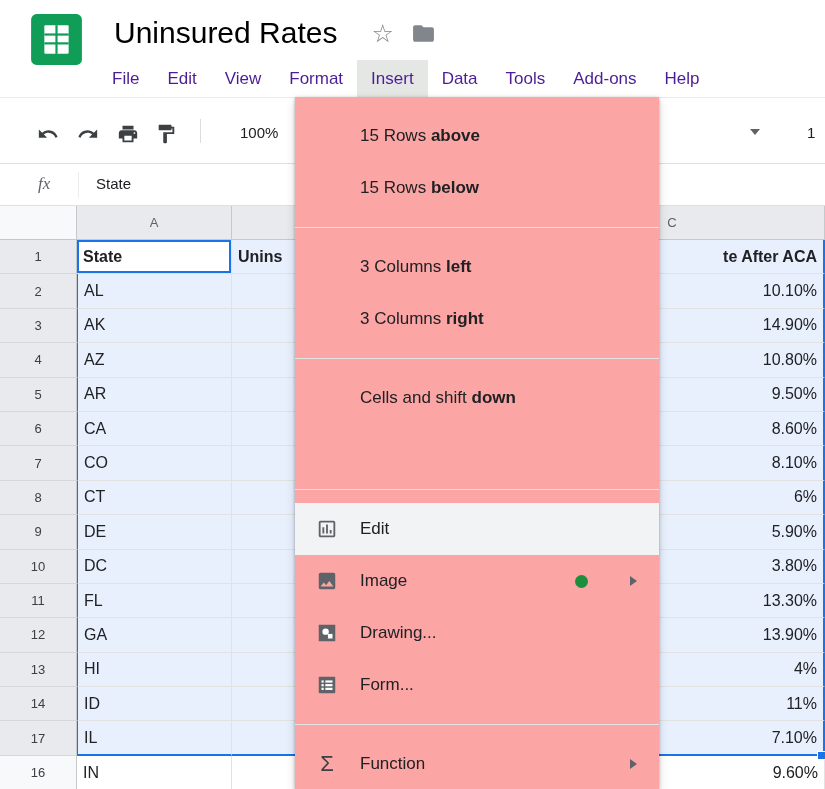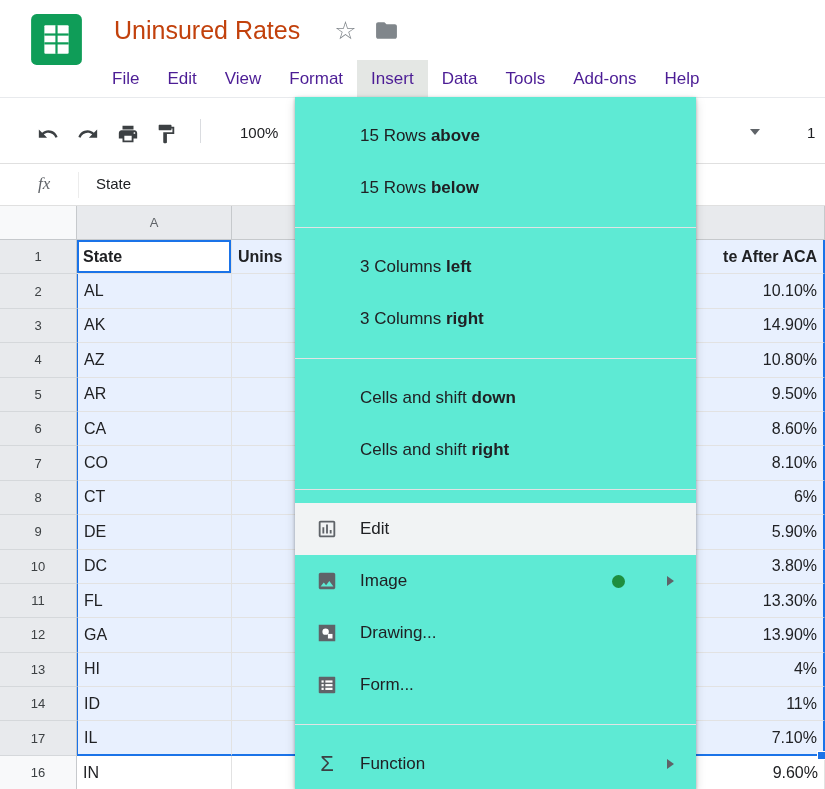--- a/index.html
+++ b/index.html
@@ -3,21 +3,21 @@
 <meta charset="utf-8">
 <style>
   *{box-sizing:border-box;margin:0;padding:0}
   html,body{width:825px;height:789px;overflow:hidden;background:#fff;
     font-family:"Liberation Sans","DejaVu Sans",sans-serif;}
   .screen{position:relative;width:825px;height:789px;background:#fff;overflow:hidden}
 
   
   .sheets-logo{position:absolute;left:30px;top:13px;width:53px;height:53px;cursor:pointer}
   .title-row{position:absolute;left:114px;top:16px;display:flex;align-items:center}
-  .doc-title{font-size:25px;color:#c2410c;white-space:nowrap}
+  .doc-title{font-size:30px;color:#000000;white-space:nowrap}
   .star-icon{font-size:25px;color:#80868b;margin-left:34px;line-height:1;cursor:pointer}
   .folder-icon{width:25px;height:25px;margin-left:17px;cursor:pointer}
   .menubar{position:absolute;left:98px;top:60px;height:37px;display:flex;align-items:stretch}
   .menu-item{display:flex;align-items:center;padding:0 14px;font-size:17px;color:#4c1d95;cursor:pointer}
   .menu-item.active{background:#e4e7e4}
   .top-divider{position:absolute;left:0;top:97px;width:825px;height:1px;background:#e8eaed}
 
   
   .toolbar{position:absolute;left:0;top:98px;width:825px;height:66px;border-bottom:1px solid #e0e0e0;background:#fff}
   .tb-icon{position:absolute;top:25px;width:22px;height:22px;cursor:pointer}
@@ -53,21 +53,21 @@
   .cell.boldcell{font-weight:bold}
   .cell.numcell{justify-content:flex-end}
   .cell.sel-left{border-left:1px solid #1a73e8}
   .cell.sel-right{border-right:2px solid #1a73e8}
   .cell.sel-bottom{border-bottom:2px solid #1a73e8}
   .cell.active-cell{background:#fff;box-shadow:inset 0 0 0 2px #1a73e8}
   .fill-handle{position:absolute;left:817px;top:545px;width:9px;height:9px;background:#1a73e8;
     border:1px solid #fff;z-index:5;cursor:crosshair}
 
   
-  .dropdown{position:absolute;left:295px;top:97px;width:401px;height:692px;background:#5eead4;z-index:10;
+  .dropdown{position:absolute;left:295px;top:97px;width:364px;height:692px;background:#fca5a5;z-index:10;
     padding-top:13px;box-shadow:0 1px 3px rgba(0,0,0,.3),0 4px 10px rgba(0,0,0,.15)}
   .dd-item{display:flex;align-items:center;height:52px;padding:0 22px 0 20px;cursor:pointer}
   .dd-item.highlighted{background:#f1f3f4}
   .dd-icon{width:24px;height:24px;margin-right:21px;flex:none;display:flex;align-items:center;justify-content:center}
   .dd-icon svg{width:22px;height:22px;fill:#5f6368}
   .sigma{font-size:22px;color:#3c4043;line-height:1}
   .dd-text{font-size:17px;color:#202124;white-space:nowrap}
   .dd-text b{font-weight:bold}
   .dd-right{margin-left:auto;display:flex;align-items:center;gap:42px}
   .green-dot{width:13px;height:13px;border-radius:50%;background:#1e8e3e}
@@ -277,21 +277,20 @@
         <span class="dd-right"></span>
       </div>
       <div class="menu-divider"></div>
       <div class="dd-item">
         <span class="dd-icon"></span>
         <span class="dd-text">Cells and shift <b>down</b></span>
         <span class="dd-right"></span>
       </div>
       <div class="dd-item">
         <span class="dd-icon"></span>
-        <span class="dd-text">Cells and shift <b>right</b></span>
         <span class="dd-right"></span>
       </div>
       <div class="menu-divider"></div>
       <div class="dd-item highlighted">
         <span class="dd-icon">
           <svg viewBox="0 0 24 24">
             <path d="M19 3H5c-1.1 0-2 .9-2 2v14c0 1.1.9 2 2 2h14c1.1 0 2-.9 2-2V5c0-1.1-.9-2-2-2zm0 16H5V5h14v14zM7 10h2v7H7zm4-3h2v10h-2zm4 6h2v4h-2z"></path>
           </svg>
         </span>
         <span class="dd-text">Edit</span>

